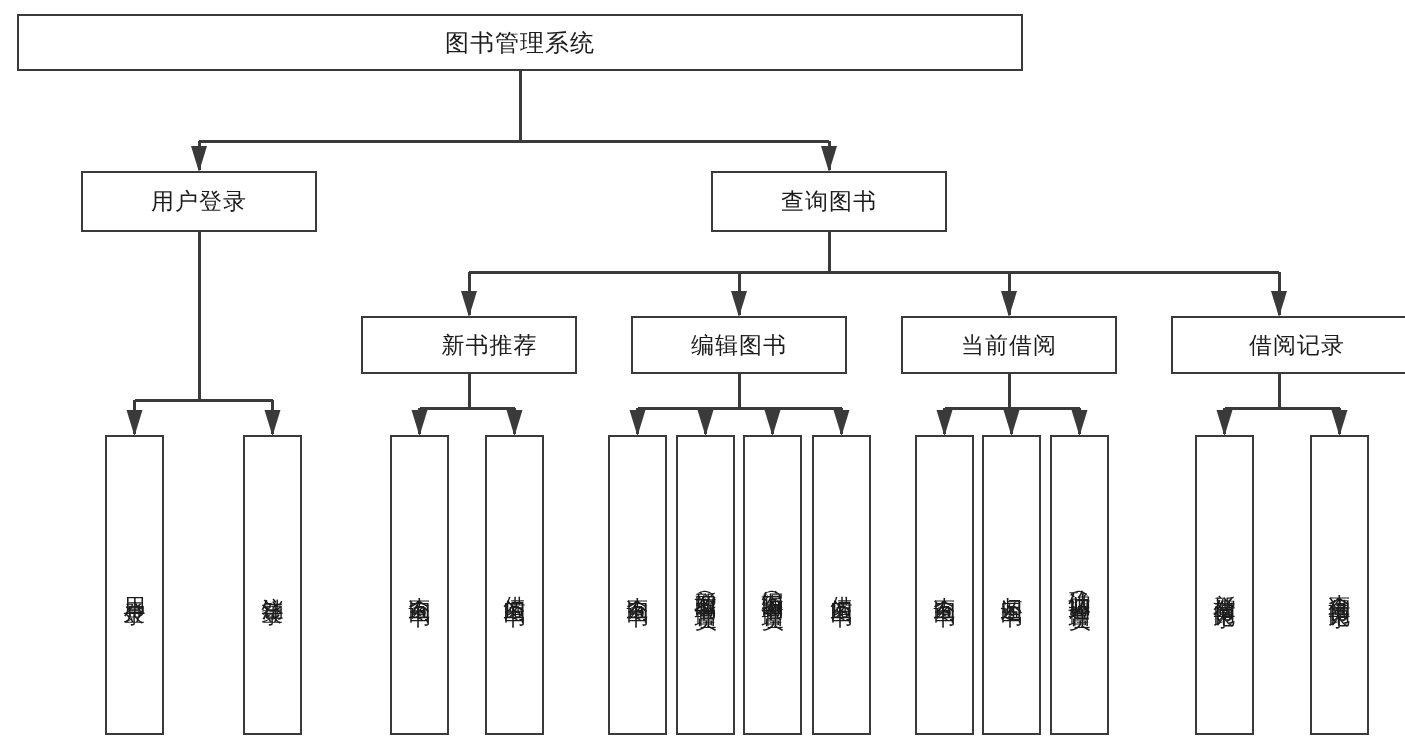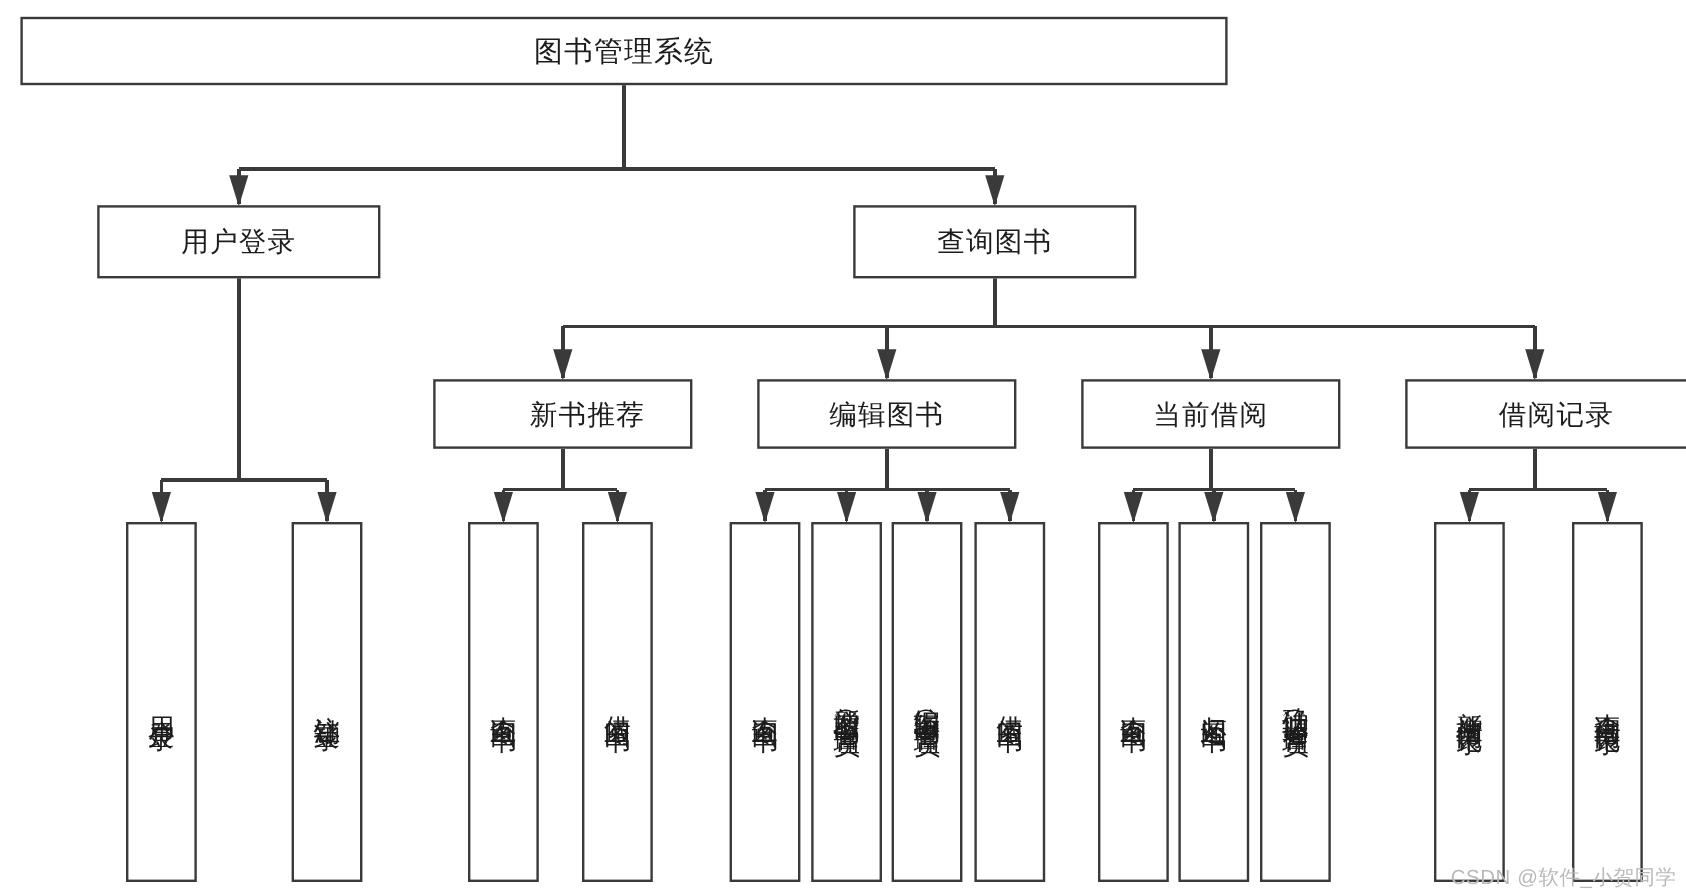--- a/index.html
+++ b/index.html
@@ -176,14 +176,13 @@
       <div class="node v" style="left: 1050px; top: 435px; width: 59px; height: 300px;">
         <span class="vtext">确认归还（管理员）</span>
       </div>
       <div class="node v" style="left: 1195px; top: 435px; width: 59px; height: 300px;">
         <span class="vtext">新增借阅记录</span>
       </div>
       <div class="node v" style="left: 1310px; top: 435px; width: 59px; height: 300px;">
         <span class="vtext">查询借阅记录</span>
       </div>
     </div>
-  <div class="watermark">CSDN @软件_小贺同学</div>
 </div>
 
 </body></html>

